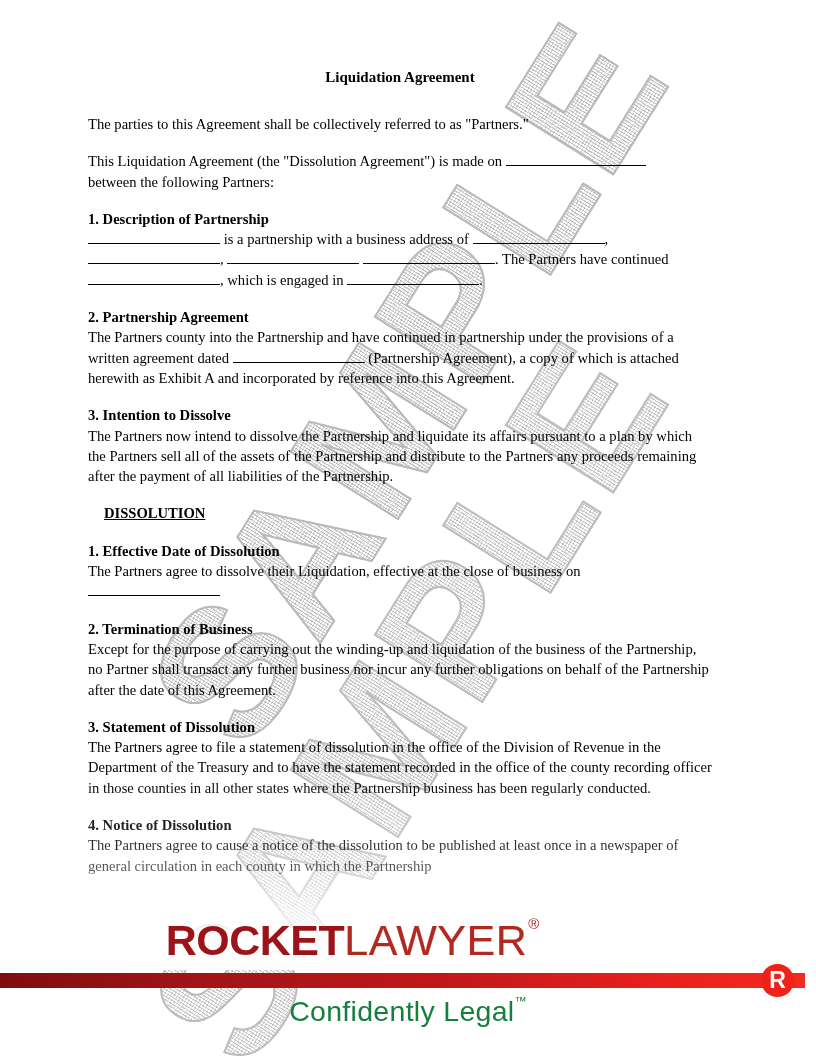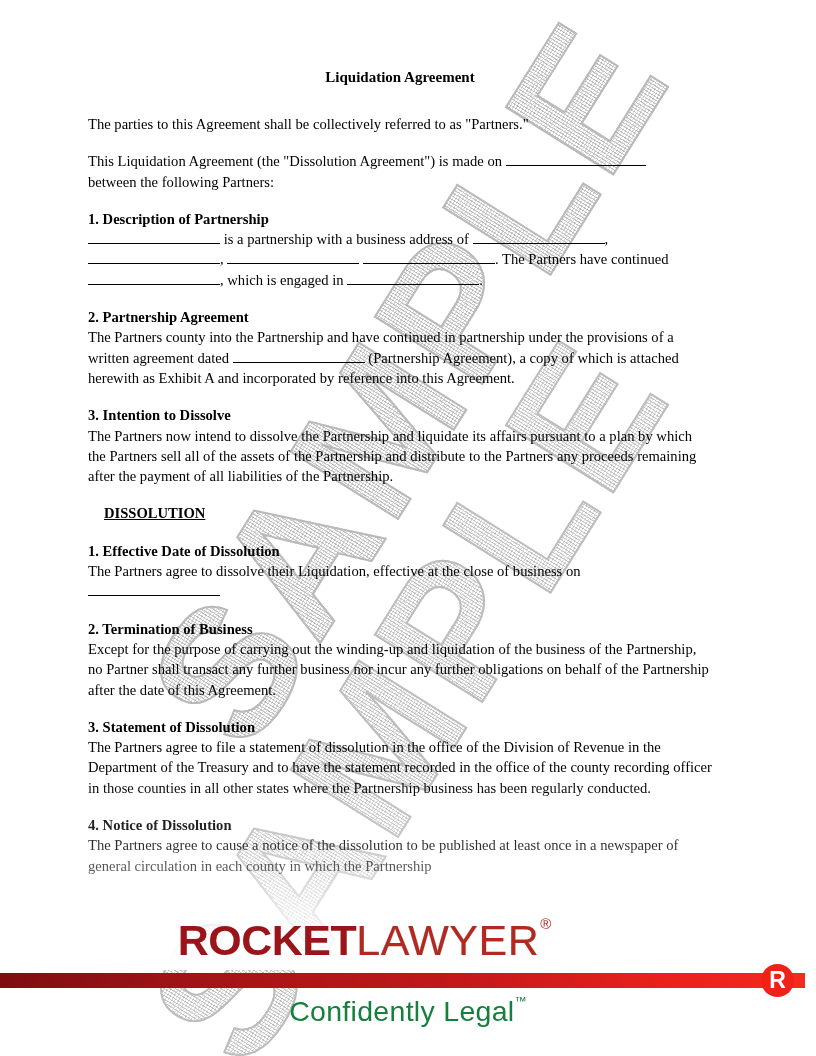--- a/index.html
+++ b/index.html
@@ -135,21 +135,21 @@
   #footer {
     position: absolute;
     left: 0;
     top: 900px;
     width: 816px;
     height: 156px;
     z-index: 4;
   }
   #logo-wrap {
     position: absolute;
-    left: 12px;
+    left: 0;
     top: 16px;
     width: 704px;
     text-align: center;
     white-space: nowrap;
   }
   #logo-rocket {
     font-family: "Liberation Sans", "DejaVu Sans", sans-serif;
     font-weight: bold;
     font-size: 43px;
     letter-spacing: -0.5px;

